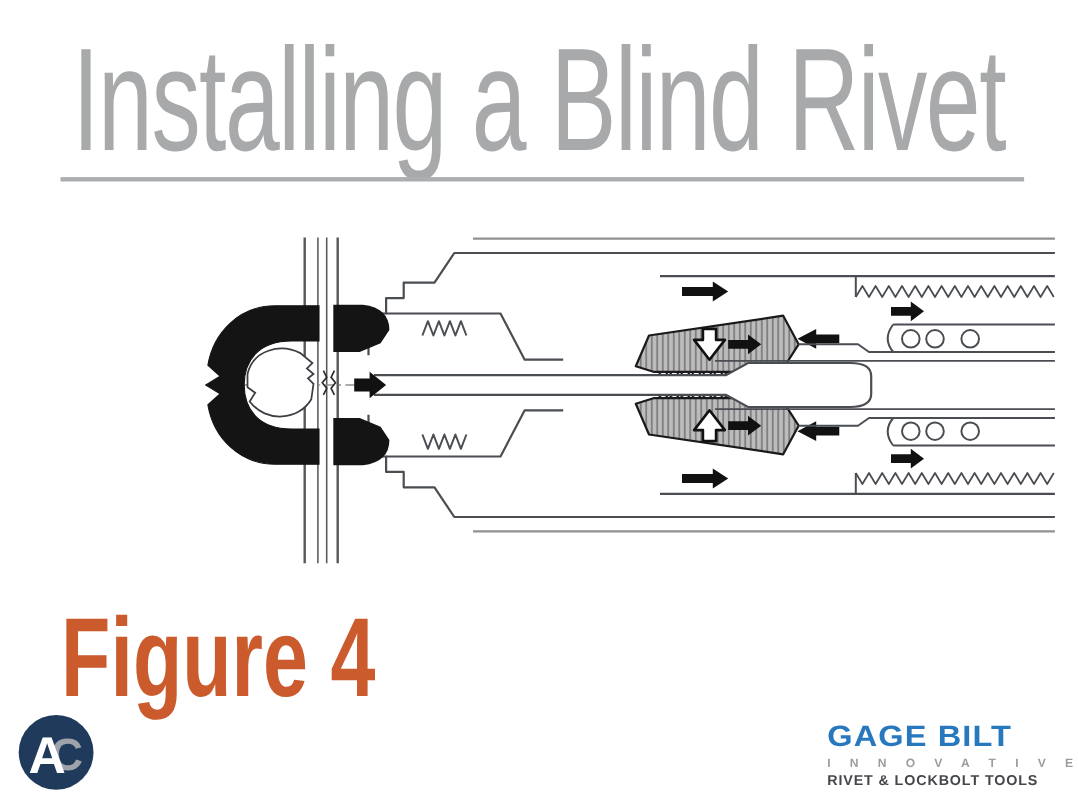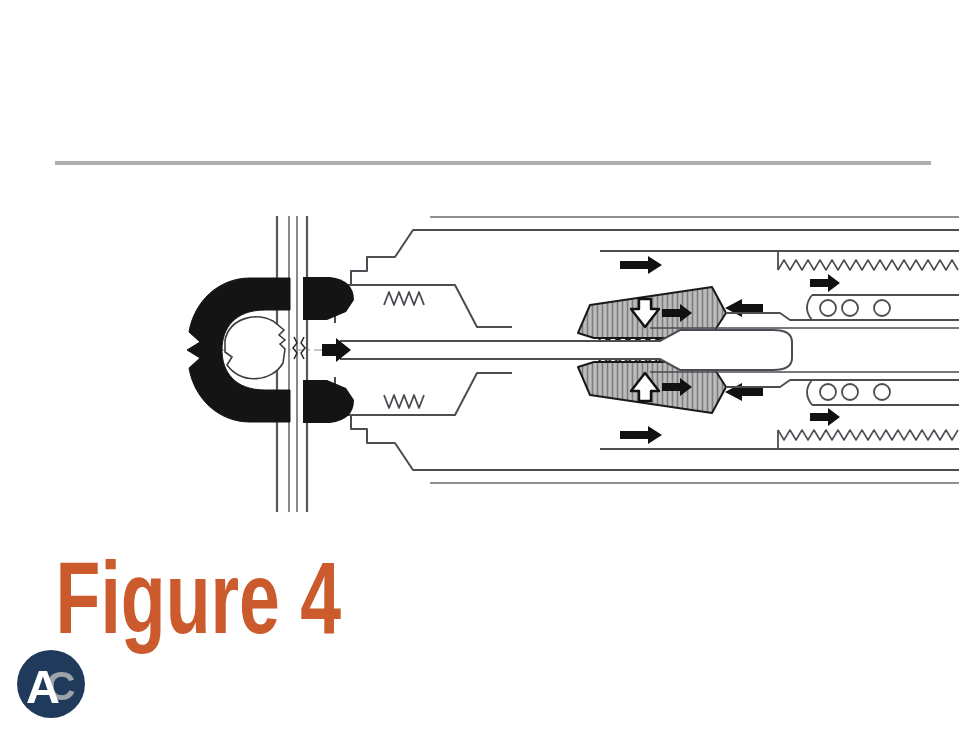--- a/index.html
+++ b/index.html
@@ -47,20 +47,23 @@
   .gb-sub{
     color:#45474A;font-size:13px;font-weight:bold;letter-spacing:0.8px;
     margin-top:2px;white-space:nowrap;
   }
 </style>
 </head>
 <body>
 
 <div class="slide">
 
+  <div class="title">
+    <span>Installing a Blind Rivet</span>
+  </div>
   <div class="title-rule"></div>
 
   <div class="diagram-wrap">
     <svg width="786" height="302" viewBox="0 0 786 302">
       <defs>
         <pattern id="hatch" width="5" height="10" patternUnits="userSpaceOnUse">
           <rect width="5" height="10" fill="#bcbcbc"></rect>
           <line x1="2.5" y1="0" x2="2.5" y2="10" stroke="#7d7d7d" stroke-width="1.6"></line>
         </pattern>
 
@@ -135,14 +138,19 @@
   </div>
 
   <div class="ac-logo">
     <svg width="70" height="70" viewBox="0 0 70 70">
       <circle cx="35" cy="35" r="34" fill="#203A5C"></circle>
       <text x="30" y="51" font-family="Liberation Sans, sans-serif" font-size="41" font-weight="bold" fill="#9EA3A9">C</text>
       <text x="10" y="54" font-family="Liberation Sans, sans-serif" font-size="47" font-weight="bold" fill="#FFFFFF">A</text>
     </svg>
   </div>
 
+  <div class="gb-logo">
+    <div class="gb-name">GAGE BILT</div>
+    <div class="gb-tagline">I N N O V A T I V E</div>
+    <div class="gb-sub">RIVET &amp; LOCKBOLT TOOLS</div>
+  </div>
 
 </div>
 
 </body></html>

